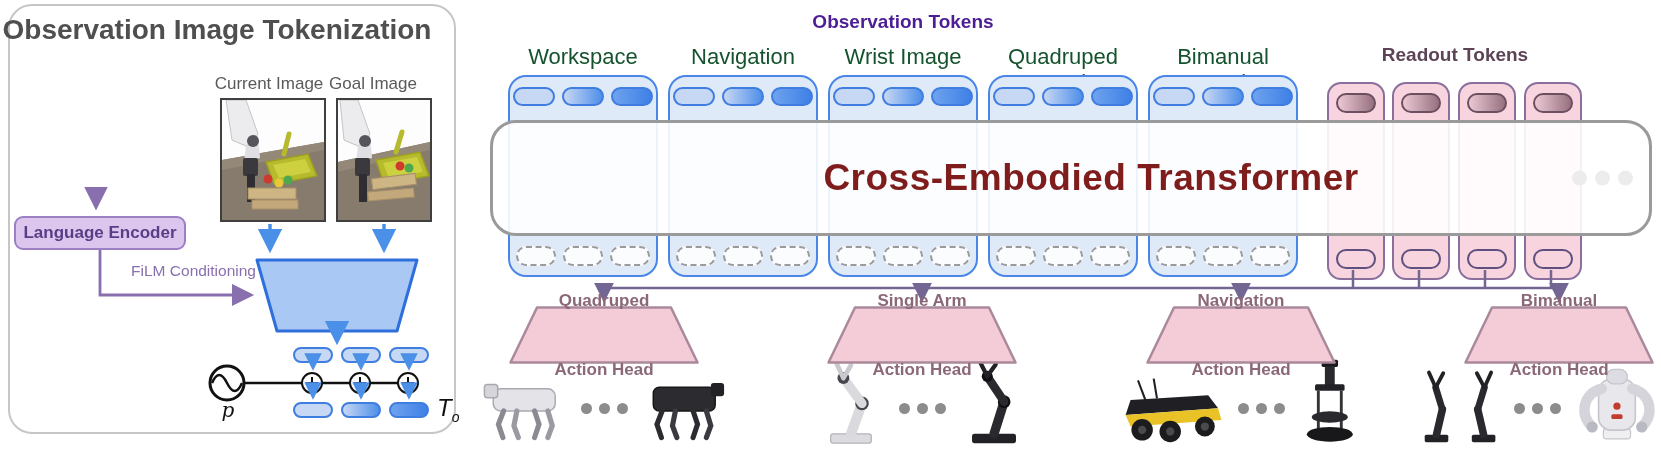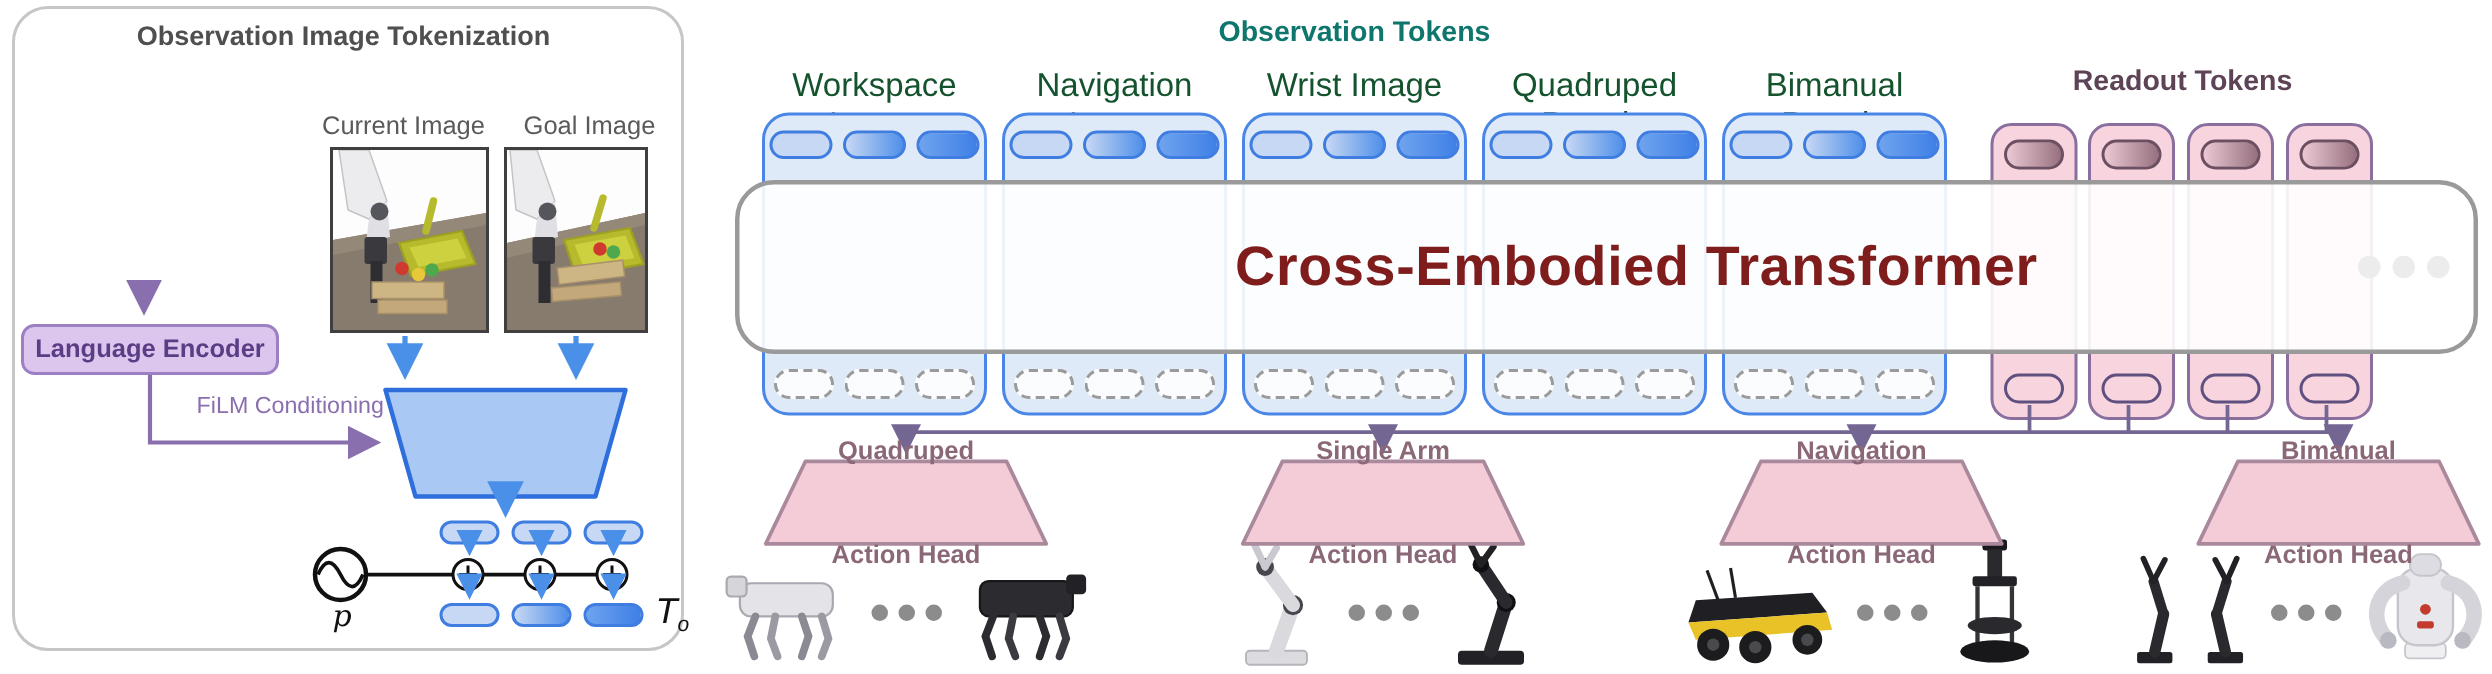--- a/index.html
+++ b/index.html
@@ -7,22 +7,22 @@
     position:relative;width:1661px;height:449px;background:#fff;overflow:hidden;
     font-family:"Liberation Sans",sans-serif;
   }
   .abs{position:absolute;}
 
   
   #left-panel{
     left:8px;top:4px;width:448px;height:430px;
     border:2px solid #c6c6c6;border-radius:24px;background:#fff;box-sizing:border-box;
   }
-  #panel-title{left:14px;top:14px;width:430px;text-align:center;
-    font-size:18px;font-weight:bold;color:#4f4f4f;}
+  #panel-title{left:2px;top:14px;width:430px;text-align:center;
+    font-size:28px;font-weight:bold;color:#4f4f4f;}
   #instruction{left:10px;top:150px;width:180px;text-align:center;
     font-size:17px;color:#5a5a5a;line-height:1.3;}
   #language-encoder{
     left:14px;top:216px;width:172px;height:34px;box-sizing:border-box;
     background:#dcc6ee;border:2.5px solid #9d7fc4;border-radius:9px;
     display:flex;align-items:center;justify-content:center;
     font-size:17px;font-weight:bold;color:#5a3d85;
   }
   #film-label{left:106px;top:262px;width:150px;text-align:right;
     font-size:15.5px;color:#8a6fae;}
@@ -34,21 +34,21 @@
   .tok-small{width:40px;height:16px;border:2px solid #3f7de0;position:absolute;}
   #p-symbol{left:214px;top:398px;width:28px;text-align:center;
     font-family:"DejaVu Serif",serif;font-style:italic;font-size:20px;color:#111;}
   #t-symbol{left:437px;top:394px;font-family:Liberation Sans, sans-serif;font-style:italic;
     font-size:24px;color:#111;}
   #t-symbol sub{font-size:14px;}
 
   
   .col-label{top:44px;text-align:center;font-size:22px;color:#14532d;}
   #obs-title{left:508px;top:11px;width:790px;text-align:center;
-    font-size:19px;font-weight:bold;color:#0f766e;}
+    font-size:19px;font-weight:bold;color:#4c1d95;}
   #readout-title{left:1317px;top:44px;width:276px;text-align:center;
     font-size:19px;font-weight:bold;color:#5d4355;}
   .obs-col{
     top:75px;width:150px;height:202px;box-sizing:border-box;z-index:1;
     background:#dfeaf8;border:2.5px solid #4a86e8;border-radius:18px;
   }
   .obs-pill-row{position:absolute;top:10px;left:0;width:100%;
     display:flex;justify-content:center;gap:7px;}
   .obs-pill{width:42px;height:19px;border:2px solid #3f7de0;border-radius:10px;box-sizing:border-box;}
   .p1{background:#c7d8f4;}
@@ -102,21 +102,21 @@
   <div class="abs" id="left-panel"></div>
   <div class="abs" id="panel-title">Observation Image Tokenization</div>
 
 
   <div class="abs" id="language-encoder">
     <span>Language Encoder</span>
   </div>
   <div class="abs" id="film-label">FiLM Conditioning</div>
 
   <div class="abs photo-label" style="left:214px;">Current Image</div>
-  <div class="abs photo-label" style="left:338px;">Goal Image</div>
+  <div class="abs photo-label" style="left:318px;">Goal Image</div>
 
   <svg class="abs photo" style="left:220px;top:98px;" width="102" height="120" viewBox="0 0 102 120">
     <rect x="0" y="0" width="102" height="120" fill="#fdfdfd"></rect>
     <polygon points="0,60 102,42 102,120 0,120" fill="#877b6e"></polygon>
     <polygon points="0,60 102,42 102,50 0,70" fill="#948878"></polygon>
     <polygon points="4,0 24,0 36,34 24,46 10,40" fill="#ececef" stroke="#c4c4c8" stroke-width="1"></polygon>
     <polygon points="24,46 36,34 38,58 22,62" fill="#dfdfe4"></polygon>
     <circle cx="31" cy="41" r="6" fill="#55555c"></circle>
     <rect x="21" y="58" width="15" height="18" rx="2" fill="#3a3a3e"></rect>
     <rect x="25" y="74" width="8" height="28" fill="#2e2e32"></rect>

